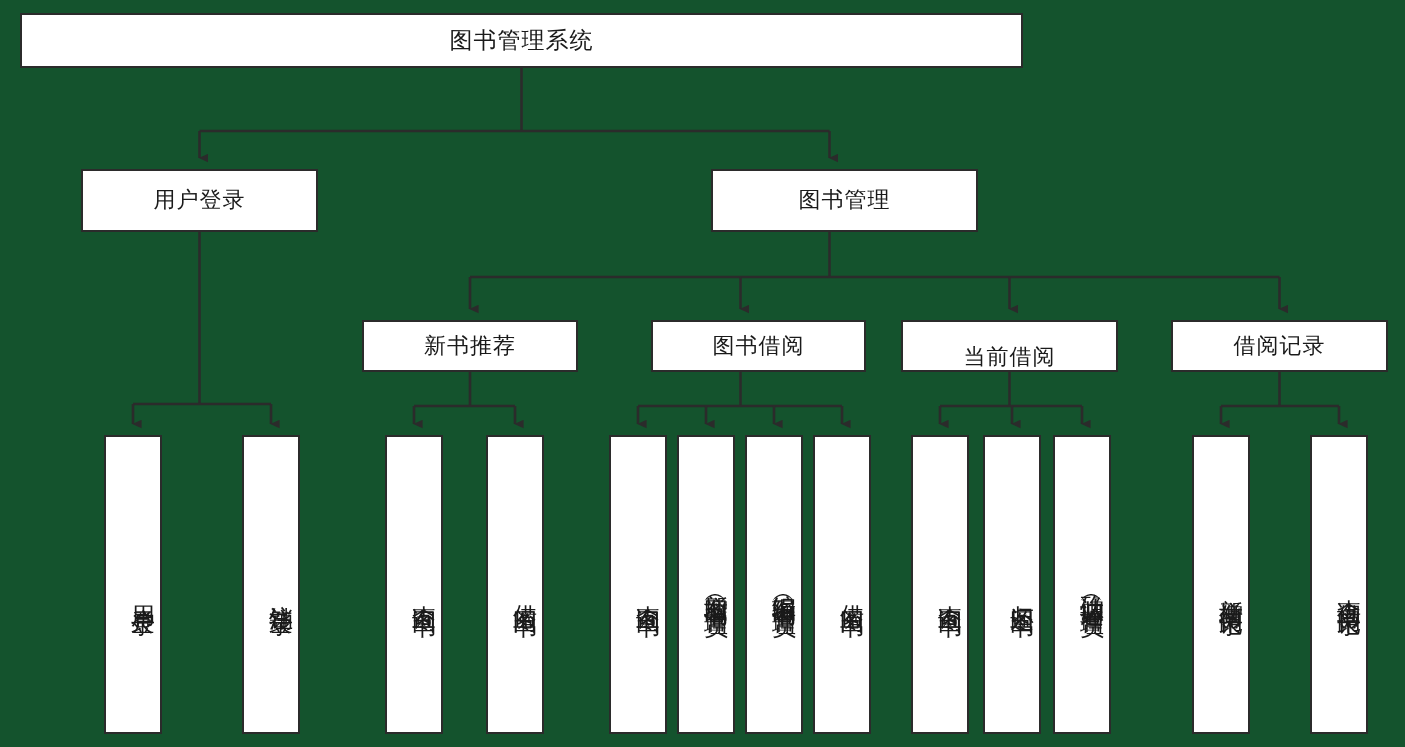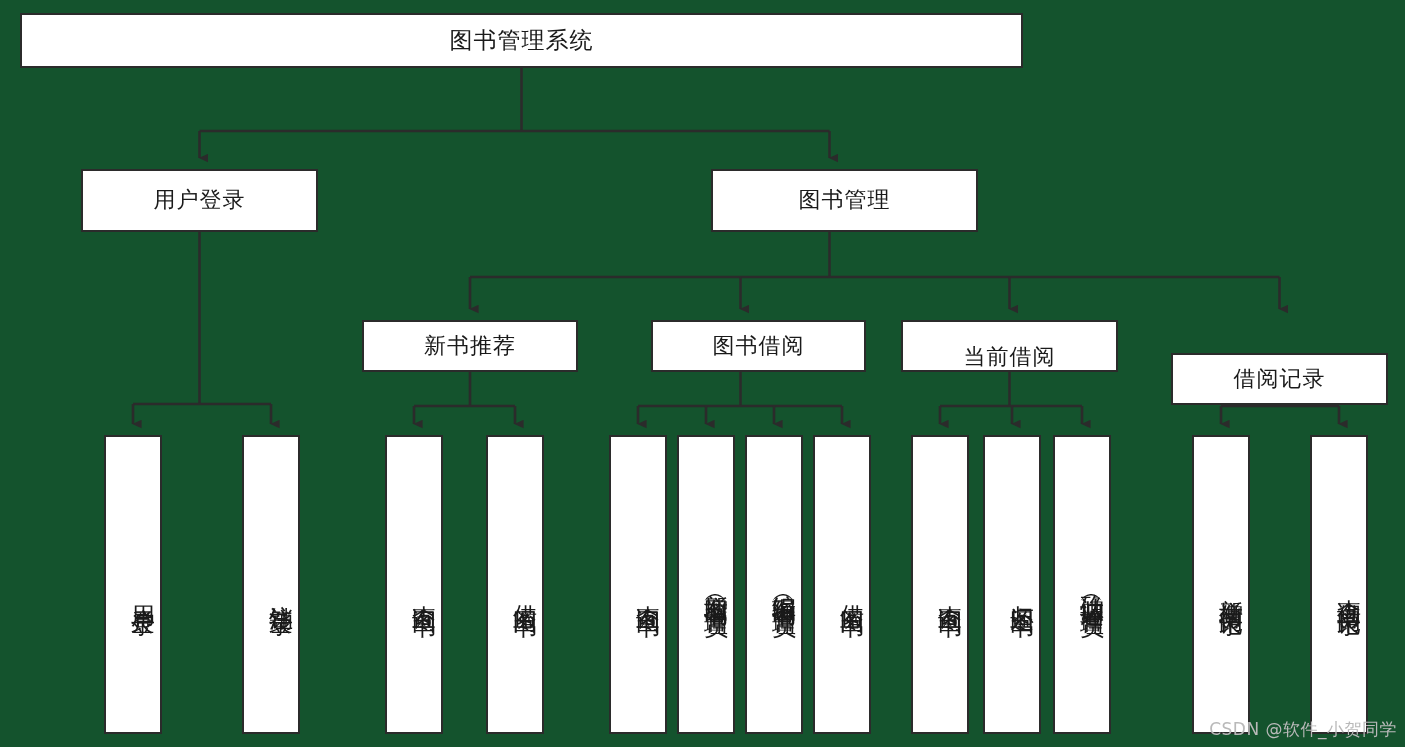--- a/index.html
+++ b/index.html
@@ -131,21 +131,21 @@
       </div>
       <div class="node node-h" style="left: 362px; top: 320px; width: 216px; height: 52px;">
         <span>新书推荐</span>
       </div>
       <div class="node node-h" style="left: 633px; top: 320px; width: 215px; height: 52px; margin-left: 18px;">
         <span>图书借阅</span>
       </div>
       <div class="node node-h" style="left: 901px; top: 320px; width: 217px; height: 52px; align-items: flex-end;">
         <span>当前借阅</span>
       </div>
-      <div class="node node-h" style="left: 1171px; top: 320px; width: 217px; height: 52px; margin-top: 33px;">
+      <div class="node node-h" style="left: 1171px; top: 320px; width: 217px; height: 52px;">
         <span>借阅记录</span>
       </div>
       <div class="node node-v" style="left: 104px; top: 435px; width: 58px; height: 299px;">
         <span>用户登录</span>
       </div>
       <div class="node node-v" style="left: 242px; top: 435px; width: 58px; height: 299px;">
         <span>注销登录</span>
       </div>
       <div class="node node-v" style="left: 385px; top: 435px; width: 58px; height: 299px;">
         <span>查询图书</span>
@@ -175,14 +175,13 @@
         <span>确认归还（管理员）</span>
       </div>
       <div class="node node-v tall" style="left: 1192px; top: 435px; width: 58px; height: 299px;">
         <span>新增借阅记录</span>
       </div>
       <div class="node node-v tall" style="left: 1310px; top: 435px; width: 58px; height: 299px;">
         <span>查询借阅记录</span>
       </div>
     </div>
 
-  <div class="watermark">CSDN @软件_小贺同学</div>
 </div>
 
 </body></html>

